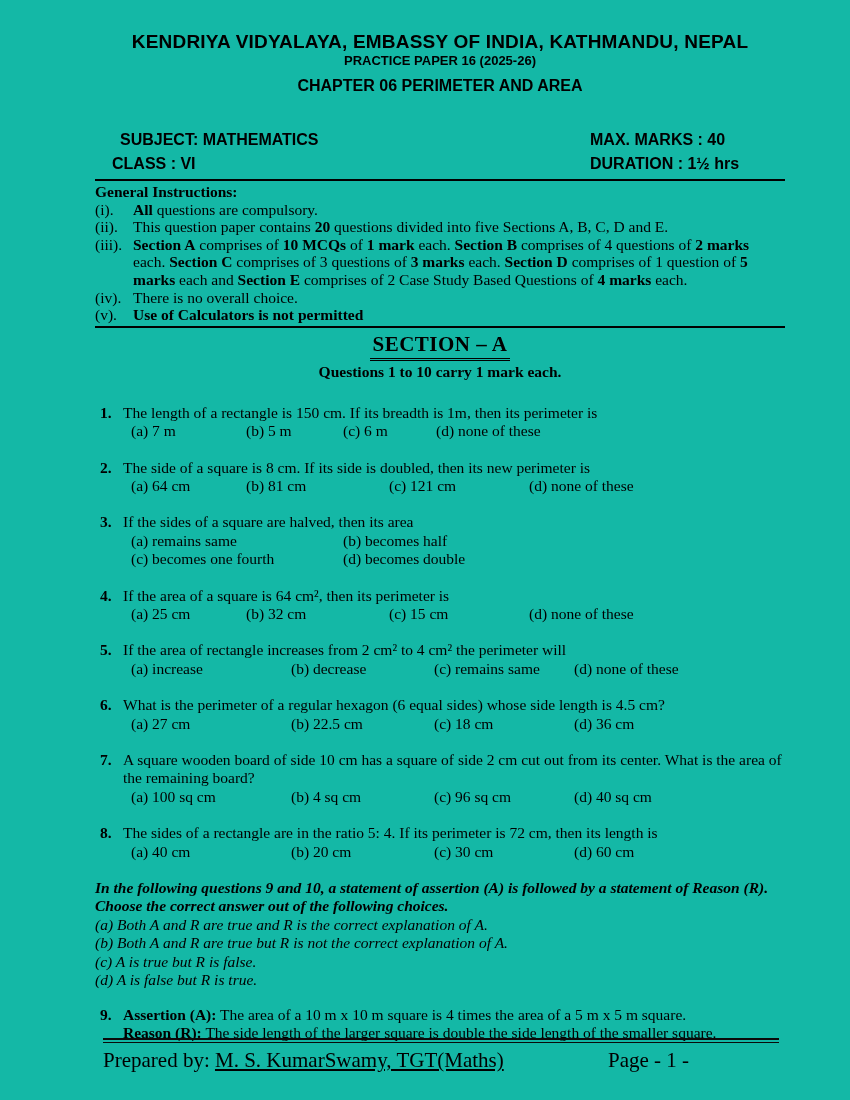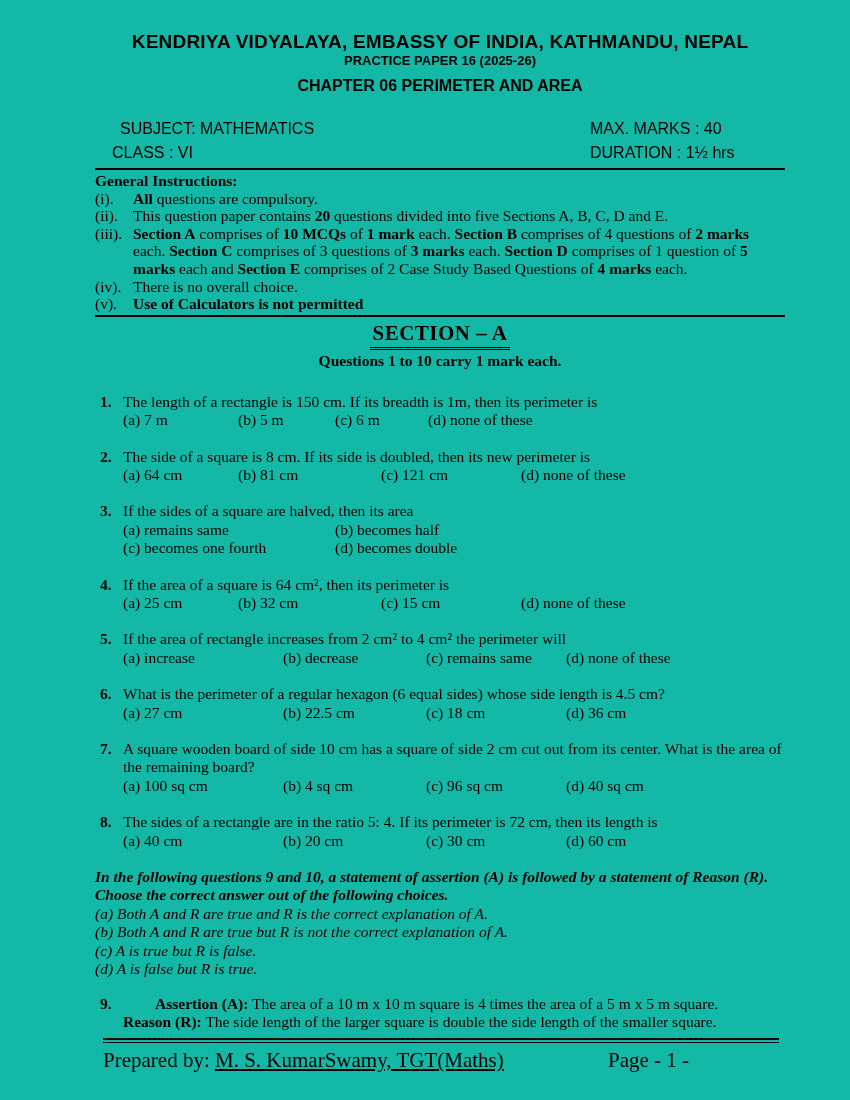--- a/index.html
+++ b/index.html
@@ -10,21 +10,21 @@
   }
   .content{padding:0 65px 0 95px;}
 
   
   .hdr{text-align:center;font-family:"Liberation Sans",sans-serif;font-weight:700;}
   .h1{font-size:19px;margin-top:31px;letter-spacing:0.2px;}
   .h2{font-size:13px;}
   .h3{font-size:16px;margin-top:9px;}
 
   
-  .meta{margin-top:25px;font-family:"Liberation Sans",sans-serif;font-weight:400;font-size:16px;}
+  .meta{margin-top:36px;font-family:"Liberation Sans",sans-serif;font-weight:700;font-size:16px;}
   .meta-row{display:flex;margin-bottom:6px;}
   .meta-left{flex:1;padding-left:25px;}
   .meta-row.second .meta-left{padding-left:17px;}
   .meta-right{width:195px;flex:none;}
   .rule{border-top:2px solid #000;margin-top:3px;}
 
   
   .instructions{font-size:15.5px;line-height:17.6px;margin-top:2px;}
   .inst-title{font-weight:bold;}
   .inst-item{display:flex;}
@@ -36,21 +36,21 @@
   .section-head{text-align:center;margin-top:4px;}
   .section-title{font-size:21px;font-weight:bold;display:inline-block;
     border-bottom:3px double #000;padding:0 2px 1px 2px;letter-spacing:0.5px;text-align:right;}
   .section-sub{font-size:15.5px;font-weight:bold;margin-top:2px;}
 
   
   .questions{margin-top:23px;font-size:15.5px;line-height:18.4px;}
   .q{display:flex;margin-bottom:18px;}
   .qnum{width:28px;flex:none;font-weight:bold;padding-left:5px;box-sizing:border-box;}
   .qbody{flex:1;}
-  .opts{display:flex;}
+  .opts{display:flex;margin-left:8px;}
   .opts span{flex:none;}
   .p1 span:nth-child(1){width:115px}.p1 span:nth-child(2){width:97px}.p1 span:nth-child(3){width:93px}
   .p2 span:nth-child(1){width:115px}.p2 span:nth-child(2){width:143px}.p2 span:nth-child(3){width:140px}
   .p3 span:nth-child(1){width:160px}.p3 span:nth-child(2){width:143px}.p3 span:nth-child(3){width:140px}
   .p4 span:nth-child(1){width:212px}
 
   .preamble{margin-bottom:16px;font-style:italic;}
   .preamble-bold{font-weight:bold;}
 
   
@@ -226,21 +226,21 @@
         <div class="preamble-bold">In the following questions 9 and 10, a statement of assertion (A) is followed by a statement of Reason (R). Choose the correct answer out of the following choices.</div>
         <div>(a) Both A and R are true and R is the correct explanation of A.</div>
         <div>(b) Both A and R are true but R is not the correct explanation of A.</div>
         <div>(c) A is true but R is false.</div>
         <div>(d) A is false but R is true.</div>
       </div>
 
       <div class="q">
         <span class="qnum">9.</span>
         <div class="qbody">
-          <div><span style="font-weight: bold; margin-left: 32px;">Assertion (A):</span><span> The area of a 10 m x 10 m square is 4 times the area of a 5 m x 5 m square.</span></div>
+          <div><span style="font-weight: bold;">Assertion (A):</span><span> The area of a 10 m x 10 m square is 4 times the area of a 5 m x 5 m square.</span></div>
           <div><span style="font-weight: bold;">Reason (R):</span><span> The side length of the larger square is double the side length of the smaller square.</span></div>
         </div>
       </div>
 
     </div>
   </div>
 
   <div class="footer">
     <div class="footer-rule"></div>
     <div class="footer-row">

